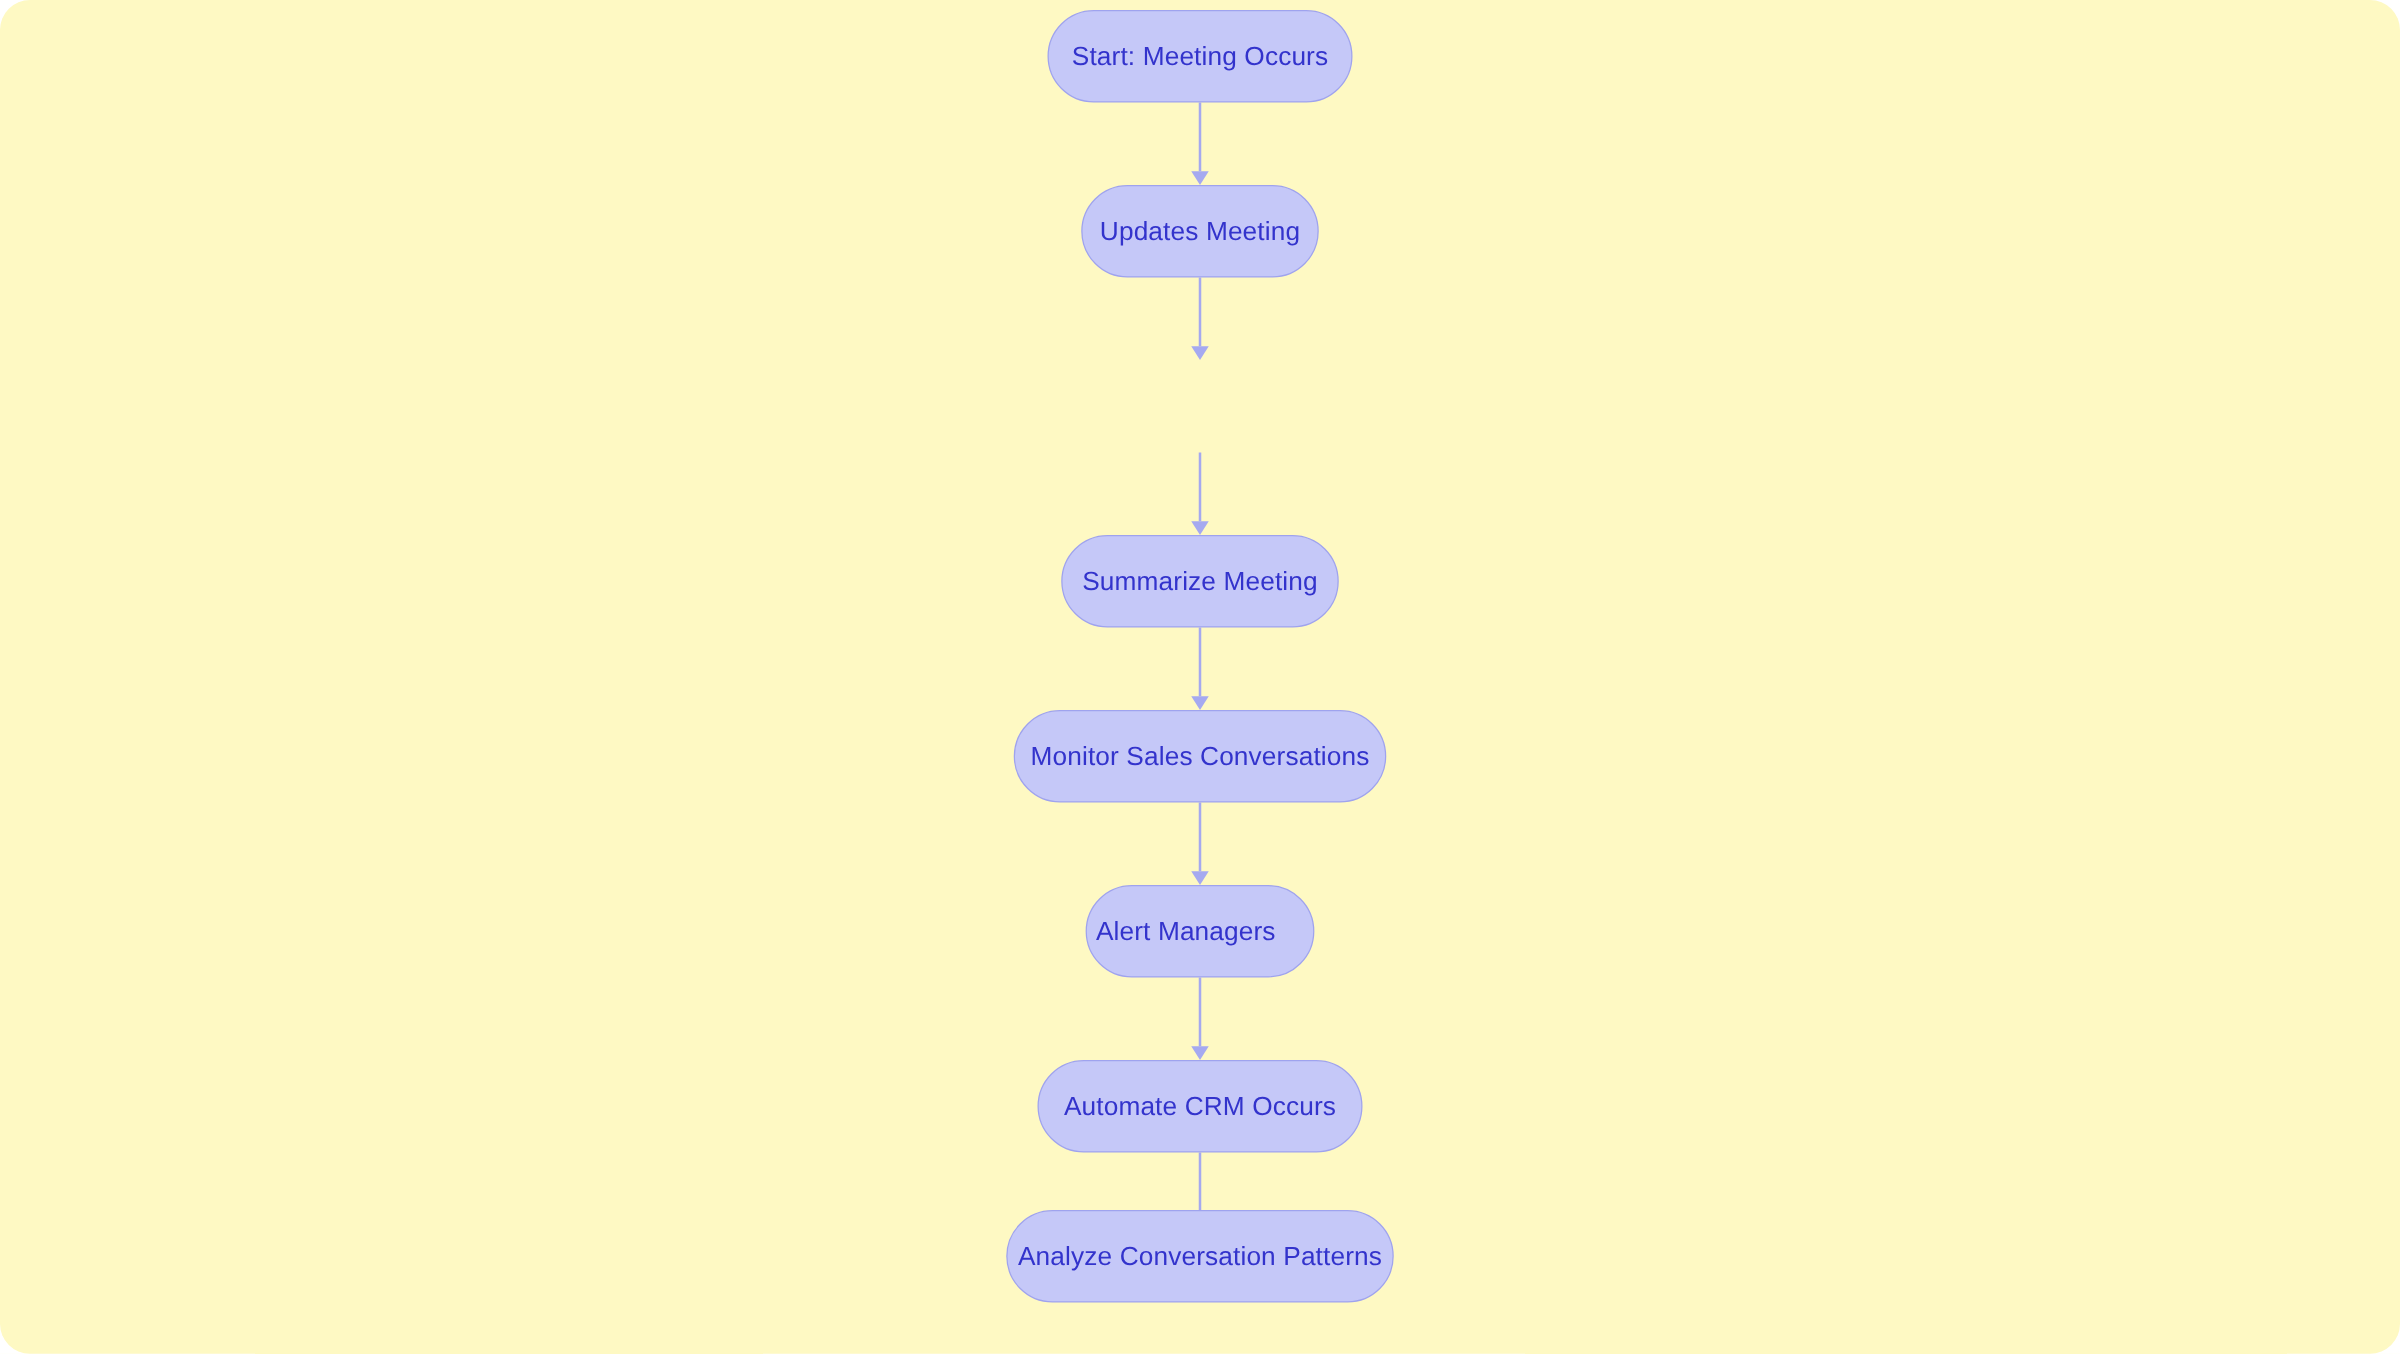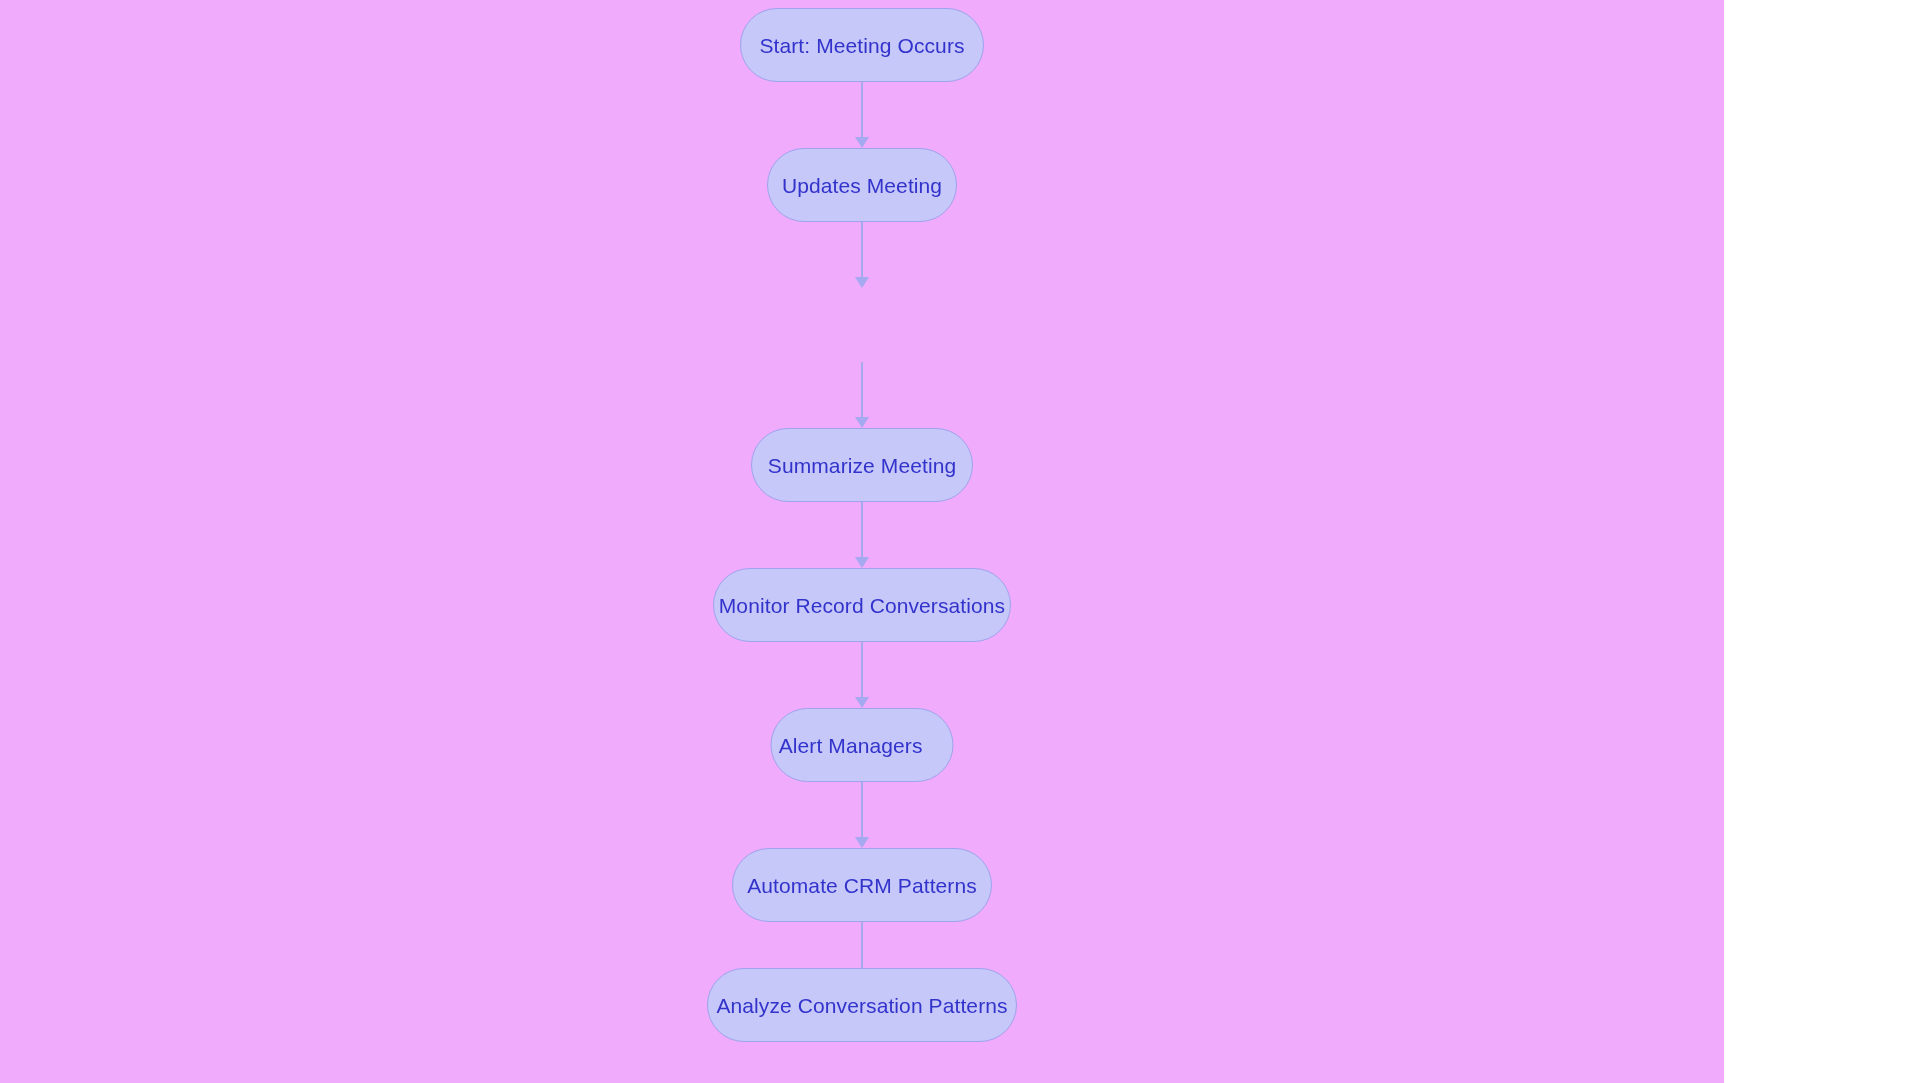--- a/index.html
+++ b/index.html
@@ -10,23 +10,24 @@
   }
   body {
     width: 1920px;
     height: 1083px;
     overflow: hidden;
     font-family: "Liberation Sans", sans-serif;
   }
 
   #flow-canvas {
     position: relative;
-    width: 1724px;
+    width: 1920px;
     height: 1083px;
-    background: #f0abfc;
+    background: #fef9c3;
+    border-radius: 24px;
   }
 
   
   .node {
     position: absolute;
     left: 50%;
     transform: translateX(-50%);
     box-sizing: border-box;
     height: 74px;
     display: flex;
@@ -116,28 +117,28 @@
   <div class="node" style="top:148px;width:190px;">
     <span class="node-label">Updates Meeting</span>
   </div>
 
 
   <div class="node" style="top:428px;width:222px;">
     <span class="node-label">Summarize Meeting</span>
   </div>
 
   <div class="node" style="top:568px;width:298px;">
-    <span class="node-label">Monitor Record Conversations</span>
+    <span class="node-label">Monitor Sales Conversations</span>
   </div>
 
   <div class="node" style="top:708px;width:183px;justify-content:flex-end;">
     <span class="node-label">Alert Managers</span>
   </div>
 
   <div class="node" style="top:848px;width:260px;">
-    <span class="node-label">Automate CRM Patterns</span>
+    <span class="node-label">Automate CRM Occurs</span>
   </div>
 
   <div class="node" style="top:968px;width:310px;">
     <span class="node-label">Analyze Conversation Patterns</span>
   </div>
 
 </div>
 
 </body></html>

